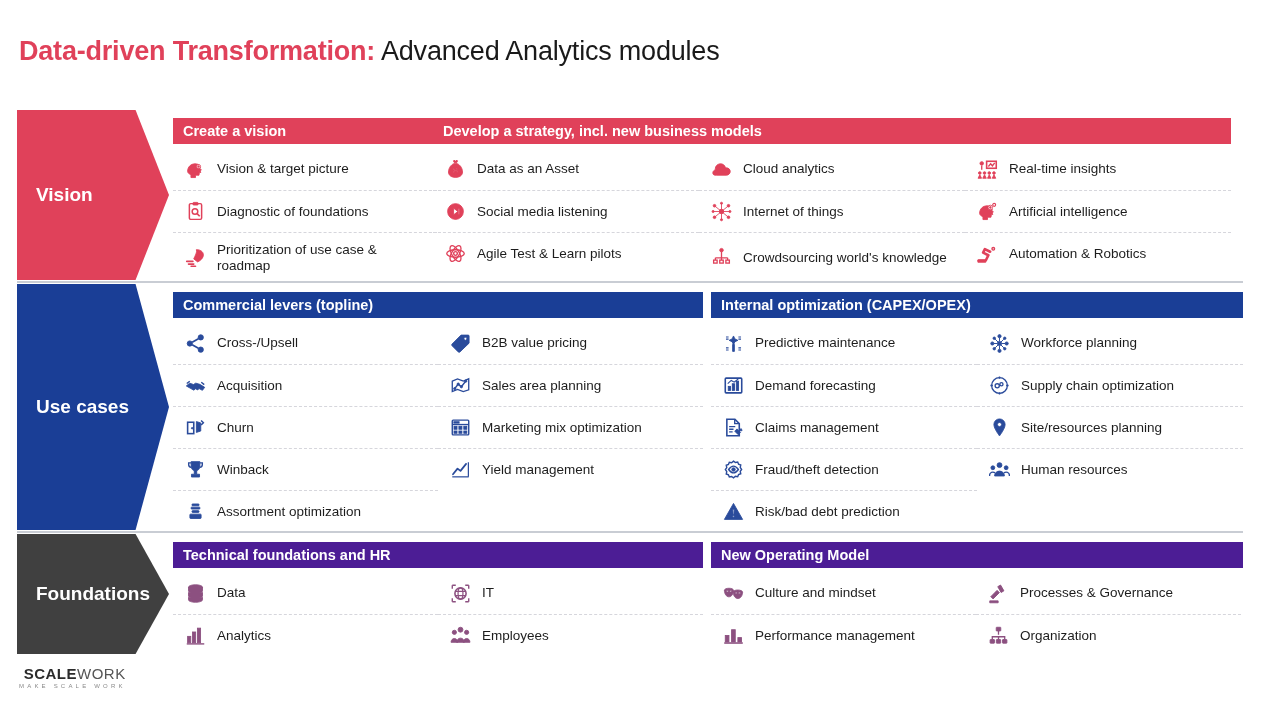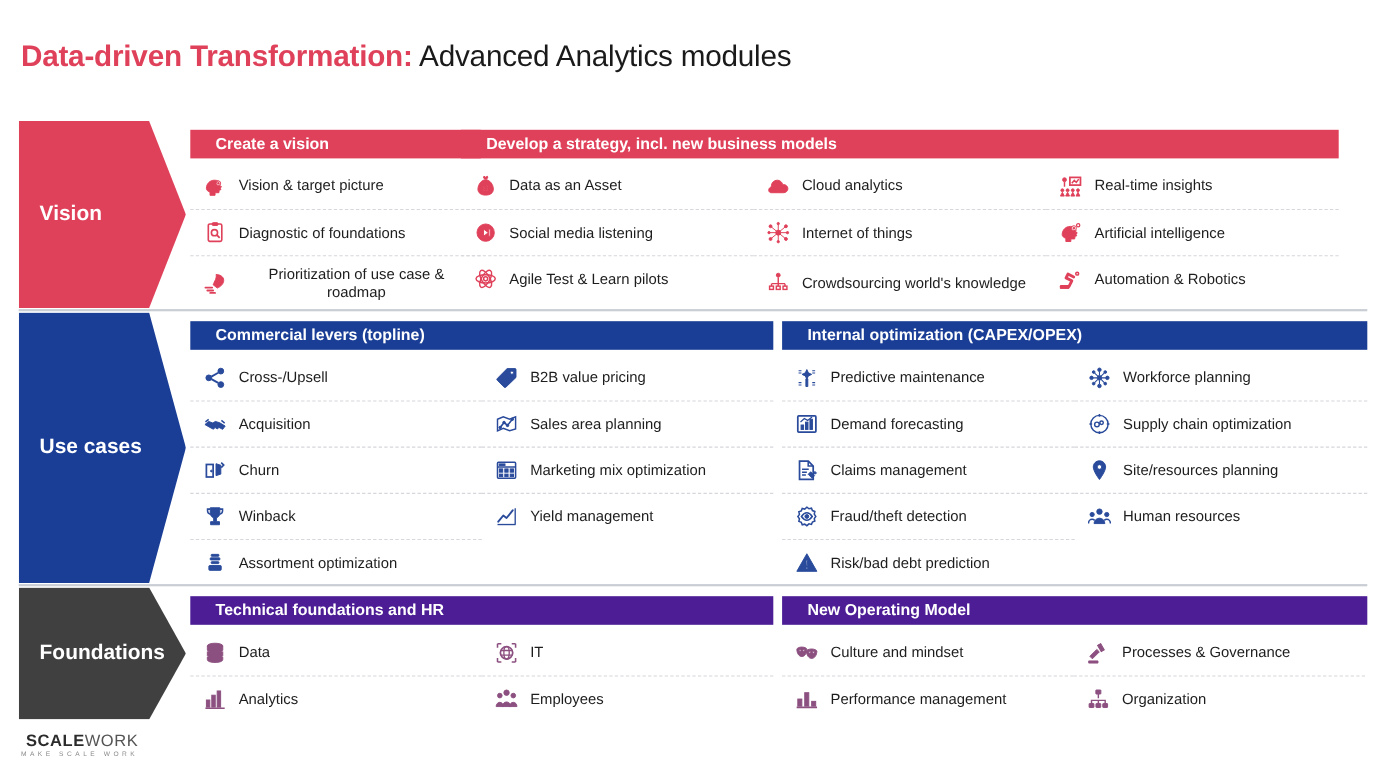--- a/index.html
+++ b/index.html
@@ -49,40 +49,40 @@
   .chev.red   { background:#E0415A; }
   .chev.blue  { background:#1A3E96; }
   .chev.purple{ background:#404040; }
 
   
   .panel{ position:absolute; top:0; height:100%; }
   .panel.left  { left:173px; width:530px; }
   .panel.right { left:711px; width:532px; }
   
   .band.vision .panel.left  { left:173px; width:264px; }
-  .band.vision .panel.right { left:419px; width:798px;text-decoration:underline; }
+  .band.vision .panel.right { left:433px; width:798px;text-decoration:underline; }
   .band.foundations .panel.left  { left:173px; width:530px; }
   .band.foundations .panel.right { left:711px; width:532px; }
 
   .panel-head{
     position:absolute; left:0; top:8px; right:0; height:26px;
     display:flex; align-items:center;
     color:#fff; font-weight:bold; font-size:14.5px;
-    padding-left:23px; box-sizing:border-box;
+    padding-left:10px; box-sizing:border-box;
     white-space:nowrap;
   }
   .panel-head.red   { background:#E0415A; }
   .panel-head.blue  { background:#1A3E96; }
   .panel-head.purple{ background:#4c1d95; }
 
   .panel-body{
     position:absolute; left:0; right:0; top:38px; bottom:0;
     display:flex;
   }
-  .col{ position:relative;text-align:center; }
+  .col{ position:relative; }
   
   .band.vision .panel.left  .col { width:264px; }
   .band.vision .panel.right .col { width:266px; }
   .band.vision .panel.right .col:first-child{ width:266px; }
 
   .band.usecases .col, .band.foundations .col{ width:265px; }
   .band.usecases .panel.right .col{ width:266px; }
 
   .row{
     position:relative;

